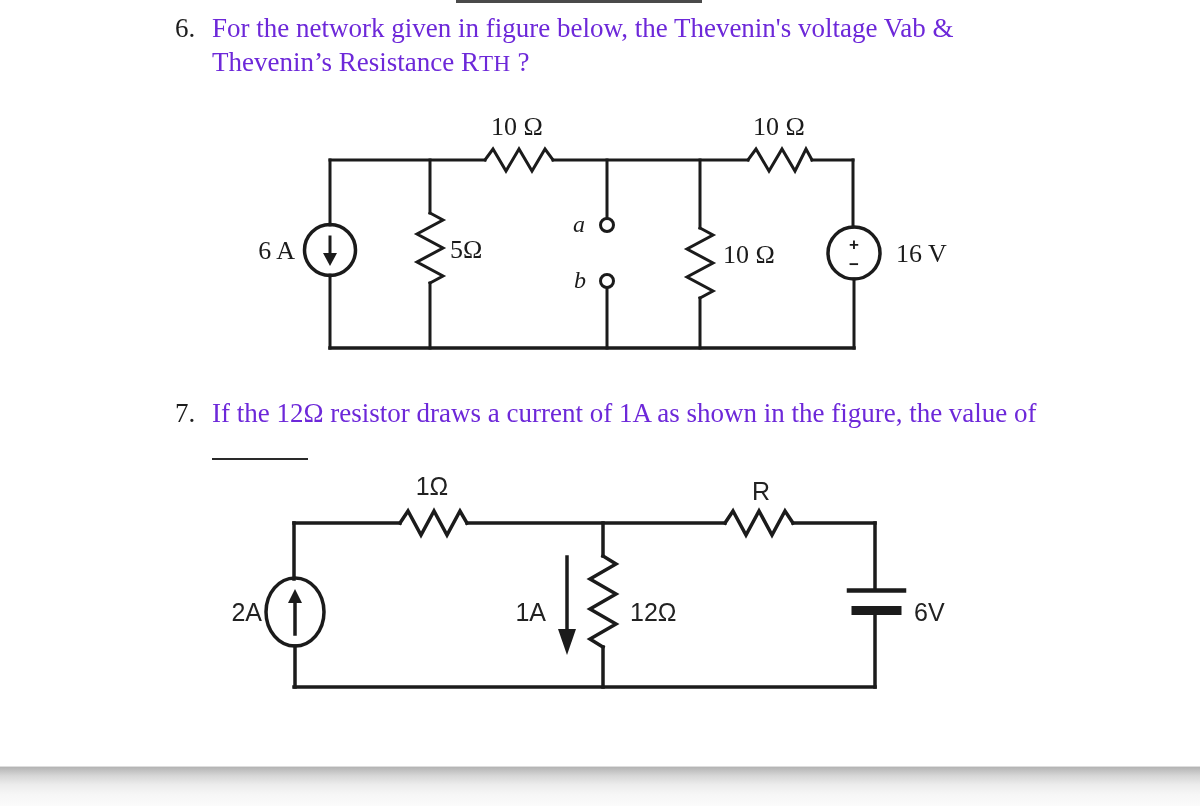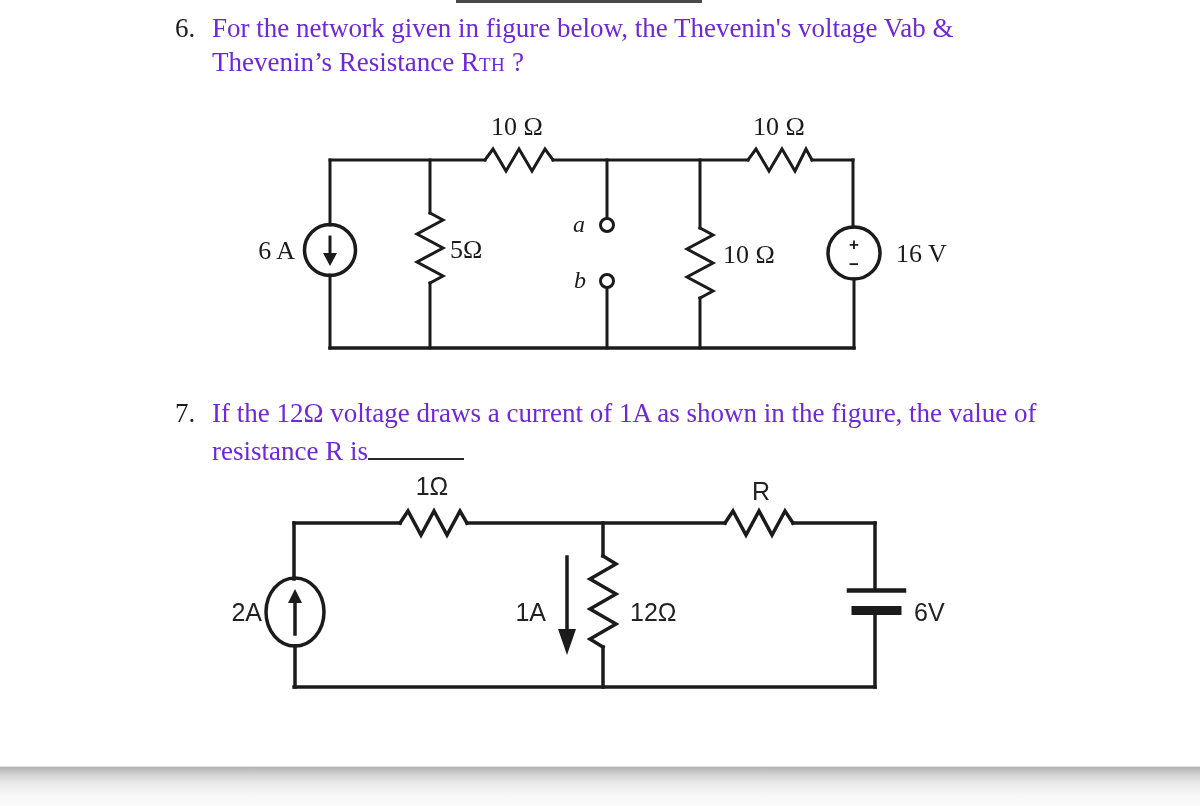--- a/index.html
+++ b/index.html
@@ -15,21 +15,21 @@
     position:absolute;left:456px;top:0;width:246px;height:3px;
     background:#4a4a4a;
   }
   .q-line{
     position:absolute;
     font-family:"Liberation Serif", serif;
     font-size:27px;color:#6d28d9;
     white-space:nowrap;line-height:30px;
   }
   .q-num{position:absolute;font-family:"Liberation Serif", serif;font-size:27px;color:#1d1d1d;}
-  .smallcaps{font-size:19px;letter-spacing:0.5px;}
+  .smallcaps{font-size:23px;letter-spacing:0.5px;}
   .blank{
     display:inline-block;width:96px;height:0.95em;
     border-bottom:2.5px solid #2a2a2a;vertical-align:baseline;
   }
   svg text{fill:#1b1b1b;}
   .c1-label{font-family:"Liberation Serif", serif;font-size:26px;}
   .c1-term{font-family:"Liberation Serif", serif;font-size:24px;font-style:italic;}
   .c1-pm{font-family:"Liberation Sans", sans-serif;font-size:17px;font-weight:bold;}
   .c2-label{font-family:"Liberation Sans", sans-serif;font-size:25px;fill:#222222;}
   .shadow-band{
@@ -89,22 +89,22 @@
     <text class="c1-term" x="585" y="232" text-anchor="end">a</text>
     <text class="c1-term" x="586" y="288" text-anchor="end">b</text>
     <text class="c1-label" x="723" y="263">10 Ω</text>
     <text class="c1-label" x="896" y="262">16 V</text>
     <text class="c1-pm" x="854" y="250" text-anchor="middle">+</text>
     <text class="c1-pm" x="854" y="270" text-anchor="middle">−</text>
   </svg>
 
   <div>
     <span class="q-num" style="left:175px;top:398px;">7.</span>
-    <div class="q-line" style="left:212px;top:398px;">If the 12Ω voltage draws a current of 1A as shown in the figure, the value of</div>
-    <div class="q-line" style="left:212px;top:432px;"><span>resistance R is</span><span class="blank"></span></div>
+    <div class="q-line" style="left:212px;top:398px;">If the 12Ω resistor draws a current of 1A as shown in the figure, the value of</div>
+    <div class="q-line" style="left:212px;top:432px;"><span class="blank"></span></div>
   </div>
 
   <svg style="position:absolute;left:205px;top:460px;" width="775" height="245" viewBox="205 460 775 245">
     <g stroke="#1b1b1b" stroke-width="3.5" fill="none" stroke-linecap="square">
 
       <path d="M294,523 H400 M467,523 H725 M793,523 H875"></path>
       <polyline points="400,523 408,511 421,535 434,511 447,535 460,511 467,523"></polyline>
       <polyline points="725,523 733,511 746,535 759,511 772,535 785,511 793,523"></polyline>
 
       <path d="M294,687 H875"></path>

